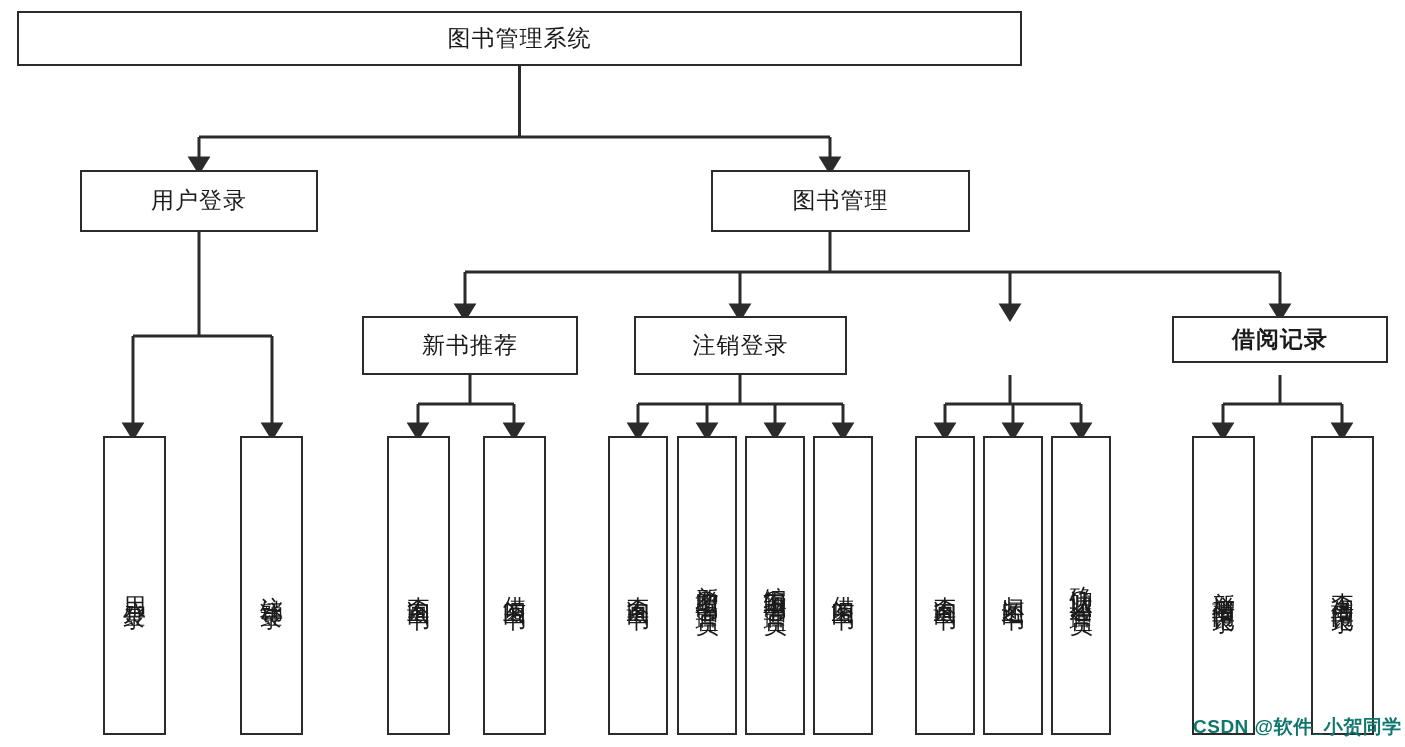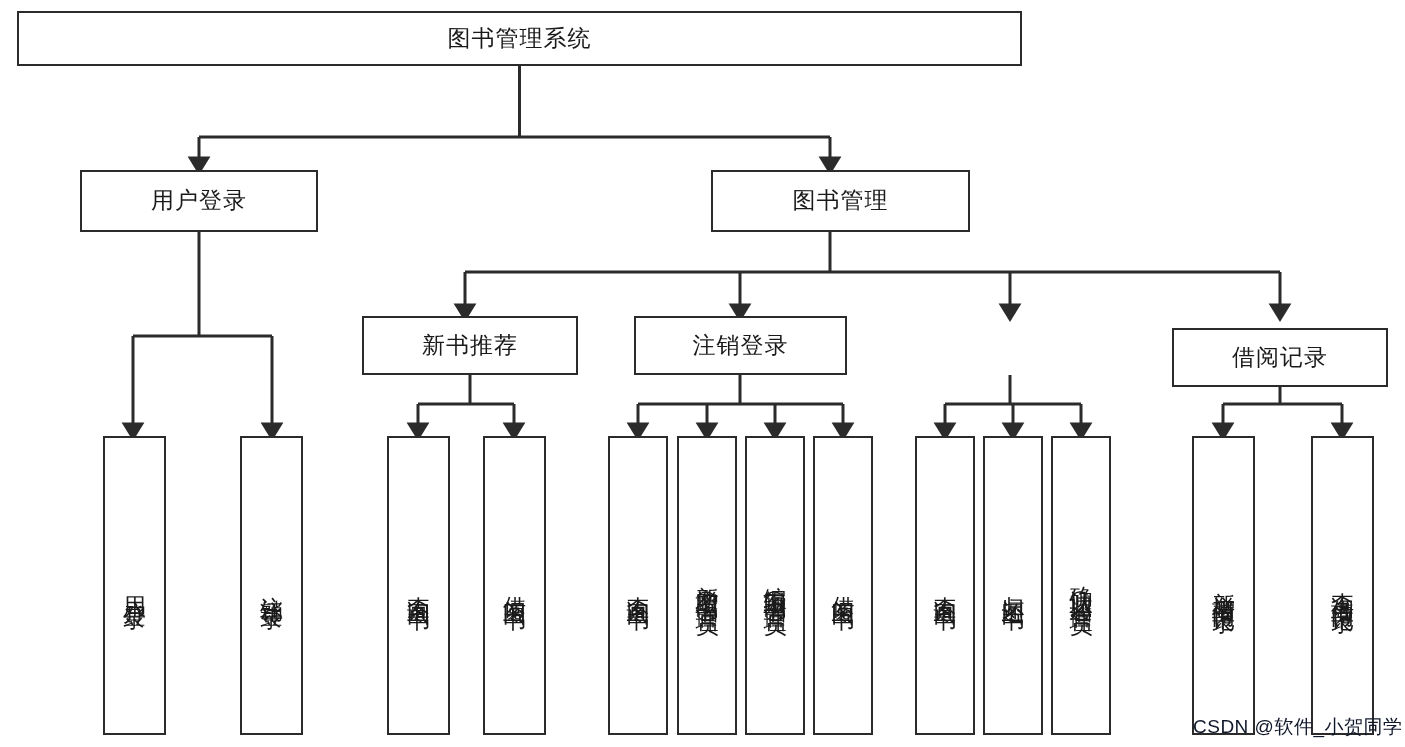--- a/index.html
+++ b/index.html
@@ -45,24 +45,25 @@
     text-orientation: upright;
     font-size: 23px;
     letter-spacing: 4px;
     line-height: 1;
     text-align: center;
     padding: 4px 0;
   }
   .watermark {
     position: absolute;
     font-size: 19px;
-    color: #0f172a;
+    color: #0f766e;
     white-space: nowrap;
     letter-spacing: 0.5px;
     pointer-events: none;
+    font-weight: bold;
   }
 </style>
 </head>
 <body>
 
 <div id="diagram-root">
 
   <svg class="wires" viewBox="0 0 1405 747" xmlns="http://www.w3.org/2000/svg">
     <defs>
       <marker id="arrowhead" markerWidth="10" markerHeight="10" refX="2.2" refY="5" orient="auto" markerUnits="strokeWidth">
@@ -128,21 +129,21 @@
     </g>
   </svg>
 
   <div class="node node-h" style="left:17px;  top:11px;  width:1005px; height:55px;">图书管理系统</div>
 
   <div class="node node-h" style="left:80px;  top:170px; width:238px; height:62px;">用户登录</div>
   <div class="node node-h" style="left:711px; top:170px; width:259px; height:62px;">图书管理</div>
 
   <div class="node node-h" style="left:362px;  top:316px; width:216px; height:59px;">新书推荐</div>
   <div class="node node-h" style="left:634px;  top:316px; width:213px; height:59px;">注销登录</div>
-  <div class="node node-h" style="left:1172px; top:328px; width:216px; height:59px;">借阅记录</div>
+  <div class="node node-h" style="left:1172px; top:316px; width:216px; height:47px;font-weight:bold;">借阅记录</div>
 
   <div class="node node-v" style="left:103px; top:436px; width:63px; height:299px;">用户登录</div>
   <div class="node node-v" style="left:240px; top:436px; width:63px; height:299px;">注销登录</div>
 
   <div class="node node-v" style="left:387px; top:436px; width:63px; height:299px;">查询图书</div>
   <div class="node node-v" style="left:483px; top:436px; width:63px; height:299px;">借阅图书</div>
 
   <div class="node node-v" style="left:608px; top:436px; width:60px; height:299px;">查询图书</div>
   <div class="node node-v" style="left:677px; top:436px; width:60px; height:299px;">新增图书（管理员）</div>
   <div class="node node-v" style="left:745px; top:436px; width:60px; height:299px;">编辑图书（管理员）</div>

